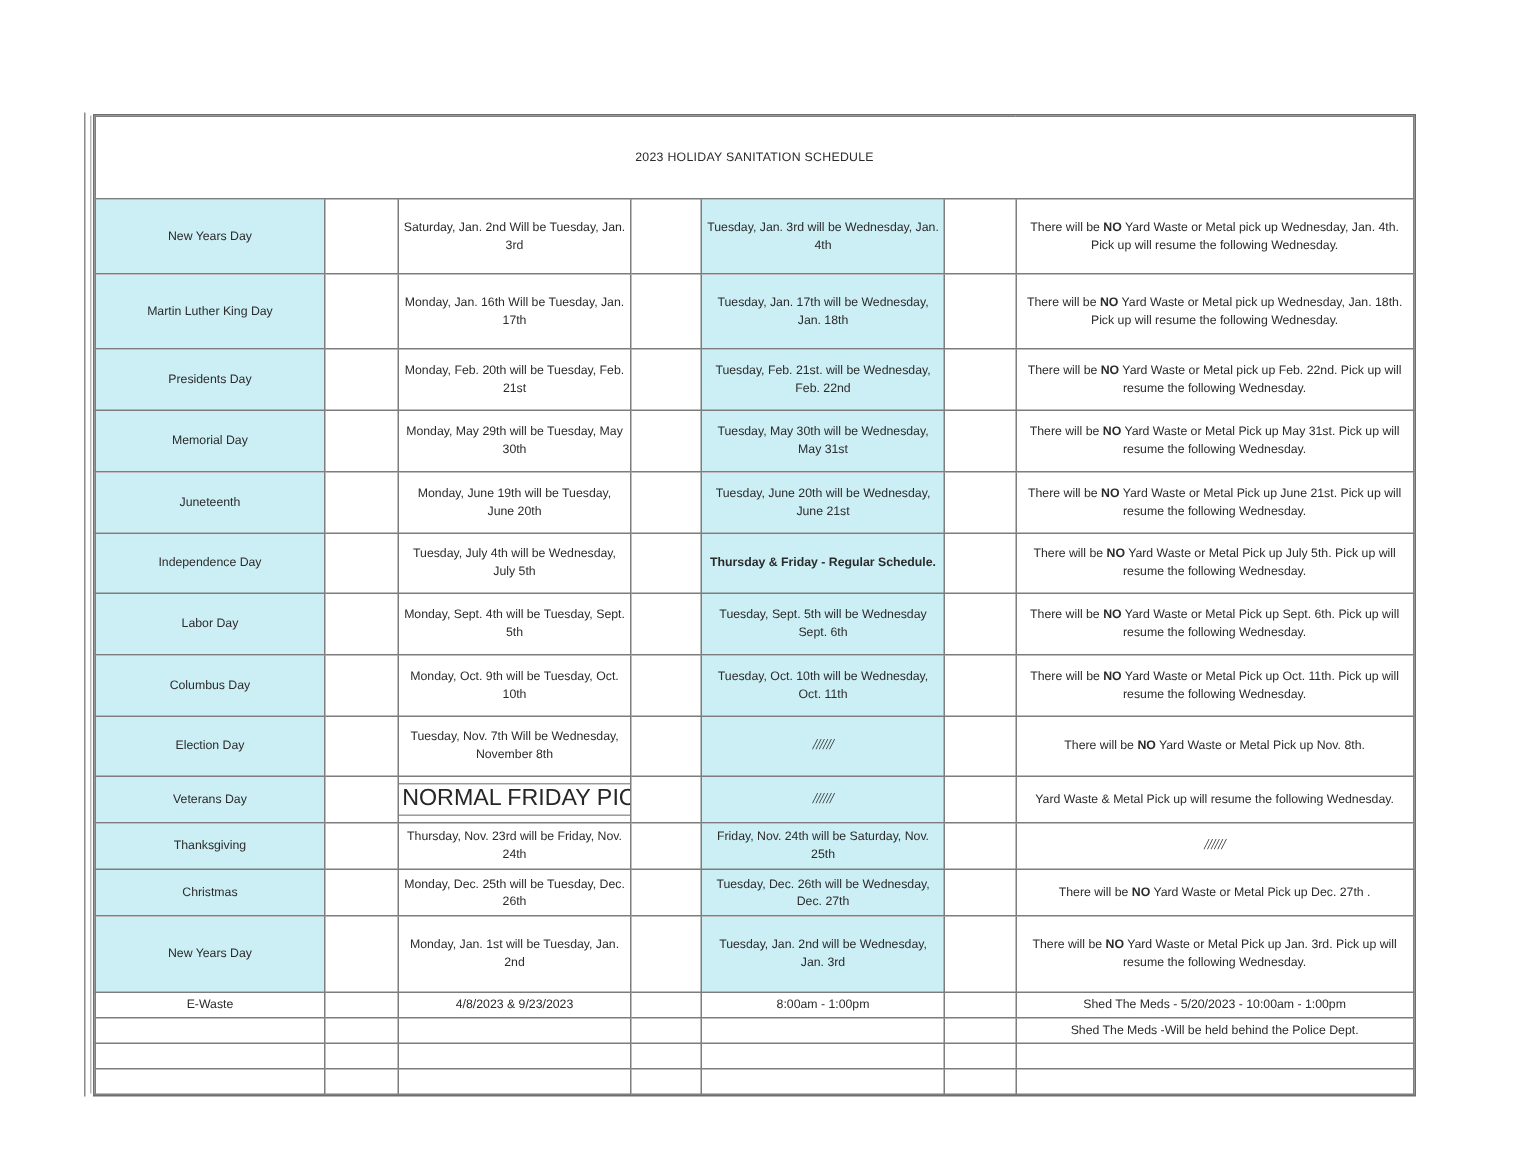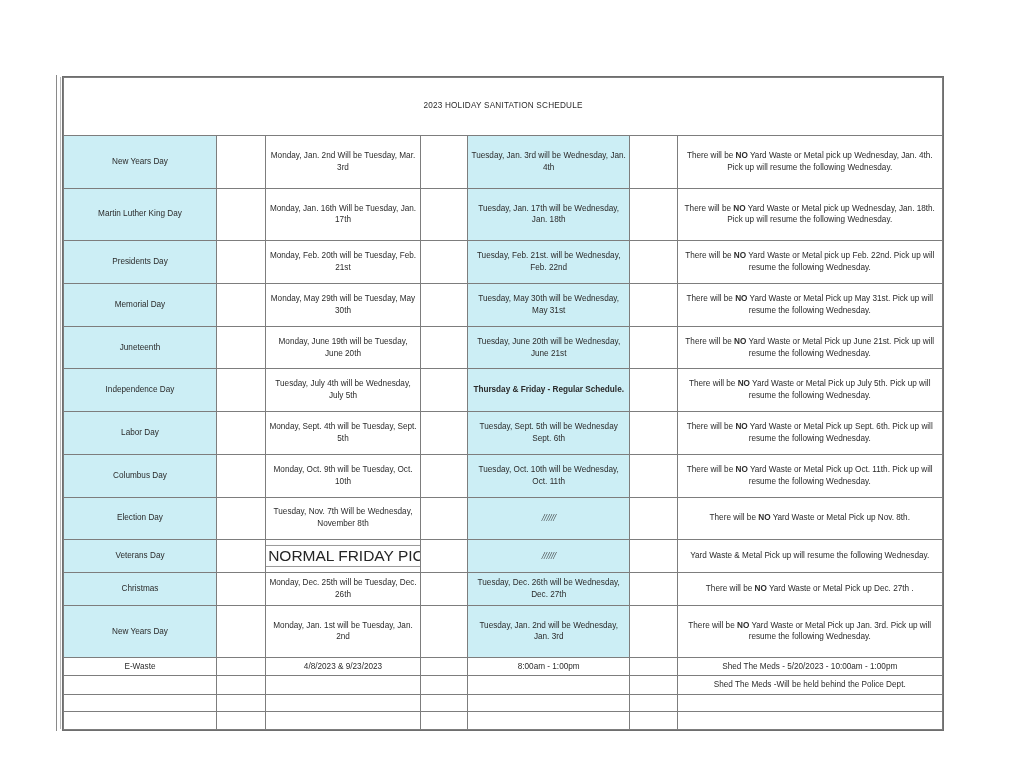--- a/index.html
+++ b/index.html
@@ -135,21 +135,21 @@
           <tr style="height:46px">
         <td class="title-cell" colspan="7">2023 HOLIDAY SANITATION SCHEDULE</td>
       </tr>
 
 
       </tbody>
         <tbody id="holiday-rows">
           <tr style="height: 42px;">
             <td class="holiday">New Years Day</td>
             <td class="gap"></td>
-            <td class="sched">Monday, Jan. 2nd Will be Tuesday, Mar. 3rd</td>
+            <td class="sched">Saturday, Jan. 2nd Will be Tuesday, Jan. 3rd</td>
             <td class="gap"></td>
             <td class="sched blue">Tuesday, Jan. 3rd will be Wednesday, Jan. 4th</td>
             <td class="gap"></td>
             <td class="yard"><span>There will be </span><b>NO</b><span> Yard Waste or Metal pick up Wednesday, Jan. 4th. Pick up will resume the following Wednesday.</span></td>
           </tr>
           <tr style="height: 42px;">
             <td class="holiday">Martin Luther King Day</td>
             <td class="gap"></td>
             <td class="sched">Monday, Jan. 16th Will be Tuesday, Jan. 17th</td>
             <td class="gap"></td>
@@ -223,20 +223,29 @@
           <tr style="height: 26px;">
             <td class="holiday">Veterans Day</td>
             <td class="gap"></td>
             <td class="sched vet-cell">
               <div class="normal-friday">NORMAL FRIDAY PICKUP</div>
             </td>
             <td class="gap"></td>
             <td class="sched blue"><span class="slash">//////</span></td>
             <td class="gap"></td>
             <td class="yard"><span></span><b></b><span>Yard Waste &amp; Metal Pick up will resume the following Wednesday.</span></td>
+          </tr>
+          <tr style="height: 26px;">
+            <td class="holiday">Thanksgiving</td>
+            <td class="gap"></td>
+            <td class="sched">Thursday, Nov. 23rd will be Friday, Nov. 24th</td>
+            <td class="gap"></td>
+            <td class="sched blue">Friday, Nov. 24th will be Saturday, Nov. 25th</td>
+            <td class="gap"></td>
+            <td class="yard"><span class="slash">//////</span></td>
           </tr>
           <tr style="height: 26px; padding-left: 36px;">
             <td class="holiday">Christmas</td>
             <td class="gap"></td>
             <td class="sched">Monday, Dec. 25th will be Tuesday, Dec. 26th</td>
             <td class="gap"></td>
             <td class="sched blue">Tuesday, Dec. 26th will be Wednesday, Dec. 27th</td>
             <td class="gap"></td>
             <td class="yard"><span>There will be </span><b>NO</b><span> Yard Waste or Metal Pick up Dec. 27th .</span></td>
           </tr>

